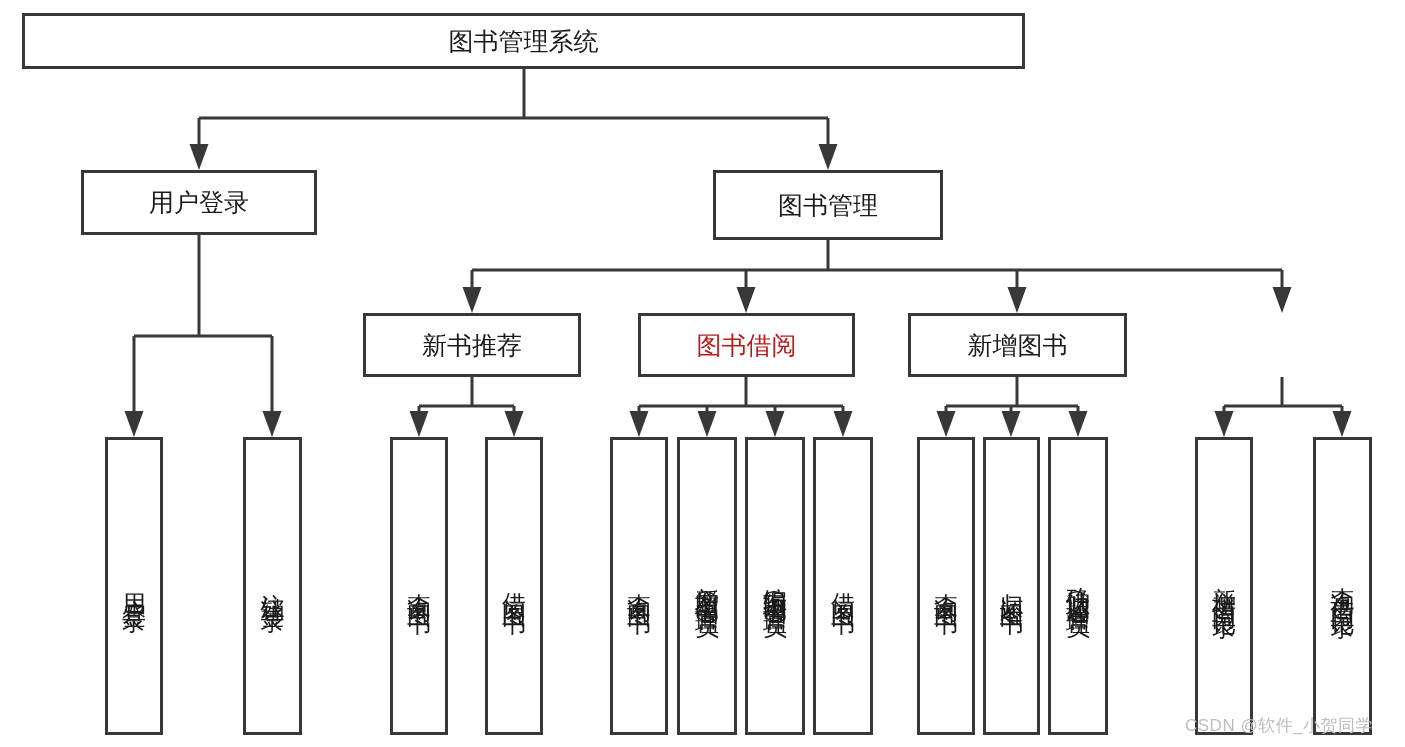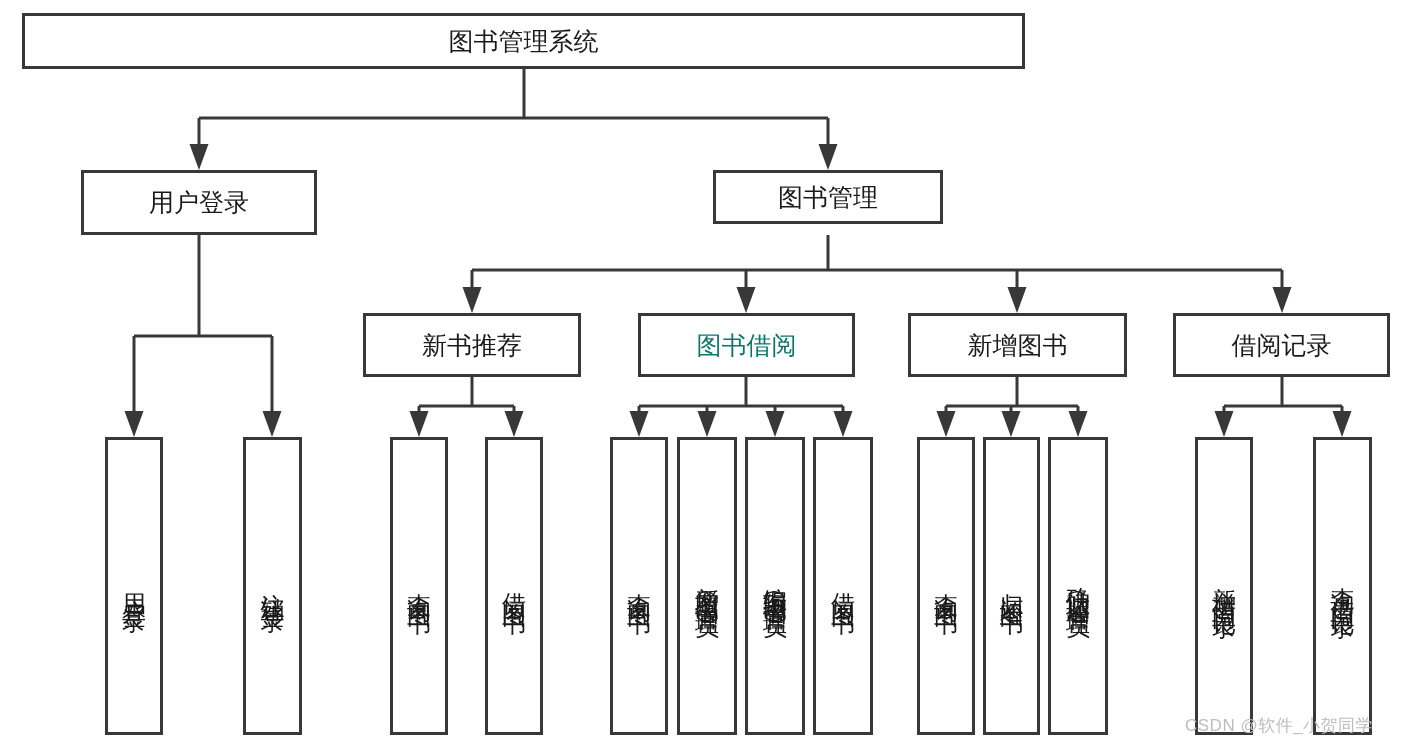--- a/index.html
+++ b/index.html
@@ -83,35 +83,32 @@
       <polygon points="1332.5,411 1351.5,411 1342,437" fill="#383838"></polygon>
     </svg>
 
   <div class="node" style="left: 22px; top: 13px; width: 1003px; height: 56px; border-color: rgb(56, 56, 56); color: rgb(26, 26, 26); background: rgb(255, 255, 255);">
     <span>图书管理系统</span>
   </div>
 
   <div class="node" style="left: 81px; top: 170px; width: 236px; height: 65px; border-color: rgb(56, 56, 56); color: rgb(26, 26, 26); background: rgb(255, 255, 255);">
     <span>用户登录</span>
   </div>
-  <div class="node" style="left: 713px; top: 170px; width: 230px; height: 54px; border-color: rgb(56, 56, 56); color: rgb(26, 26, 26); background: rgb(255, 255, 255);">
+  <div class="node" style="left: 713px; top: 170px; width: 230px; height: 70px; border-color: rgb(56, 56, 56); color: rgb(26, 26, 26); background: rgb(255, 255, 255);">
     <span>图书管理</span>
   </div>
 
   <div class="node" style="left: 363px; top: 313px; width: 218px; height: 64px; border-color: rgb(56, 56, 56); color: rgb(26, 26, 26); background: rgb(255, 255, 255); text-align: right;">
     <span>新书推荐</span>
   </div>
-  <div class="node" style="left: 638px; top: 313px; width: 217px; height: 64px; border-color: rgb(56, 56, 56); color: #0f766e; background: rgb(255, 255, 255);">
+  <div class="node" style="left: 638px; top: 313px; width: 217px; height: 64px; border-color: rgb(56, 56, 56); color: #b91c1c; background: rgb(255, 255, 255);">
     <span>图书借阅</span>
   </div>
   <div class="node" style="left: 908px; top: 313px; width: 219px; height: 64px; border-color: rgb(56, 56, 56); color: rgb(26, 26, 26); background: rgb(255, 255, 255);">
     <span>新增图书</span>
-  </div>
-  <div class="node" style="left: 1173px; top: 313px; width: 217px; height: 64px; border-color: rgb(56, 56, 56); color: rgb(26, 26, 26); background: rgb(255, 255, 255);">
-    <span>借阅记录</span>
   </div>
 
   <div class="node vnode" style="left: 105px; top: 437px; width: 58px; height: 298px; border-color: rgb(56, 56, 56); color: rgb(26, 26, 26); background: rgb(255, 255, 255);">
     <span>用户登录</span>
   </div>
   <div class="node vnode" style="left: 243px; top: 437px; width: 59px; height: 298px; border-color: rgb(56, 56, 56); color: rgb(26, 26, 26); background: rgb(255, 255, 255);">
     <span>注销登录</span>
   </div>
   <div class="node vnode" style="left: 390px; top: 437px; width: 58px; height: 298px; border-color: rgb(56, 56, 56); color: rgb(26, 26, 26); background: rgb(255, 255, 255);">
     <span>查询图书</span>

